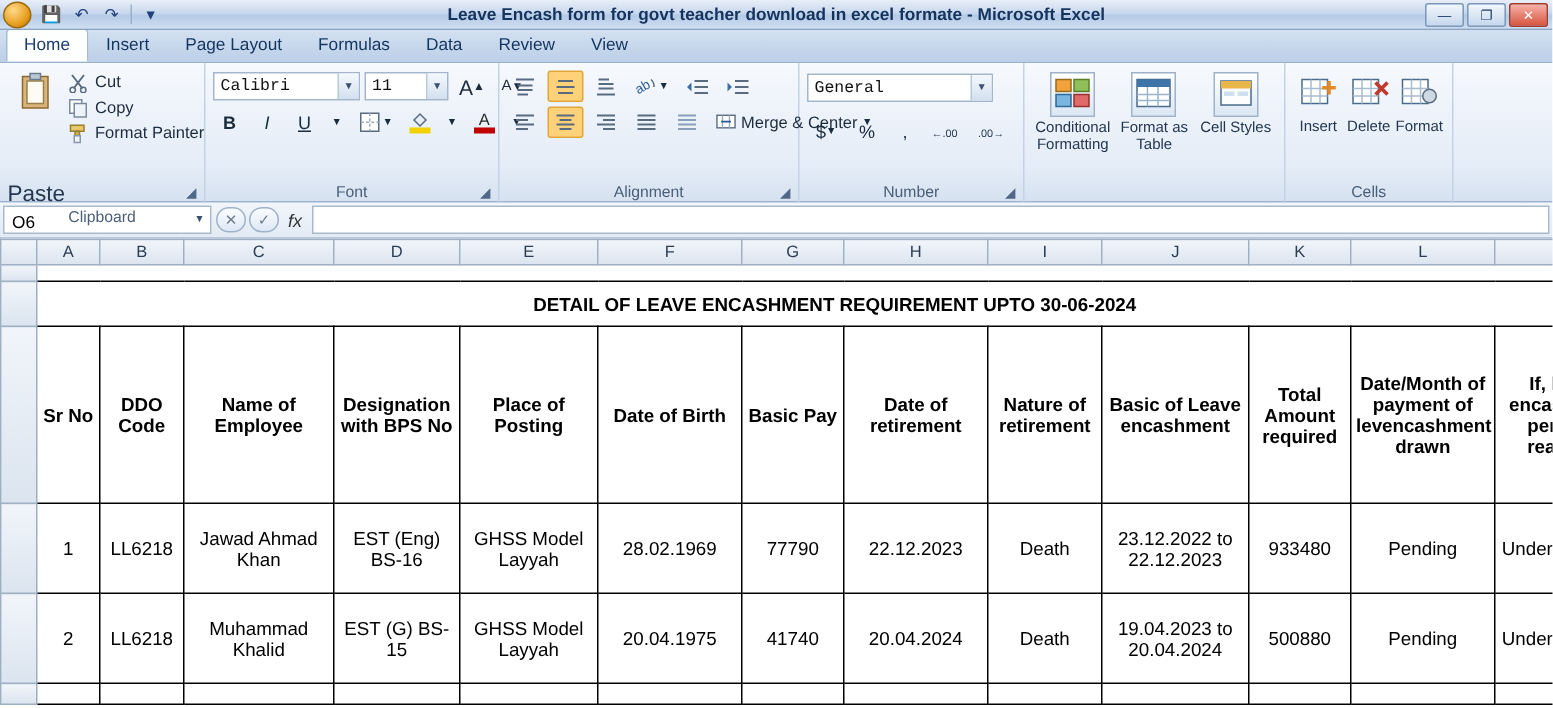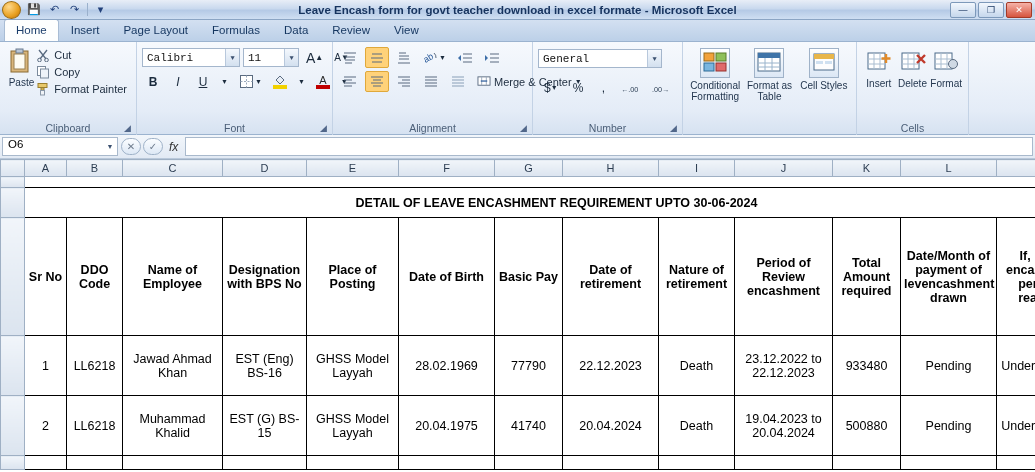--- a/index.html
+++ b/index.html
@@ -123,23 +123,24 @@
     font-size: 9px;
     color: #51678a;
     text-align: center;
     line-height: 11px;
   }
 
   
   .clip-col { display: flex; flex-direction: column; gap: 1px; padding-top: 2px; }
   .big-btn {
     width: 42px;
-    display: flex; flex-direction: column; align-items: flex-end;
-    font-size: 10px; color: #24374f;
+    display: flex; flex-direction: column; align-items: center;
+    font-size: 15px; color: #24374f;
     padding-top: 2px;
+    gap: 44px;
   }
   .clip-item {
     display: flex; align-items: center; gap: 4px;
     font-size: 11px; color: #1d2c3e;
     padding: 1px 4px 1px 2px;
     white-space: nowrap;
   }
   .mini-ico { width: 14px; height: 14px; display: inline-block; position: relative; }
 
   
@@ -232,24 +233,24 @@
   .formula-bar {
     height: 24px;
     background: linear-gradient(to bottom, #f2f6fb, #e2eaf4);
     border-bottom: 1px solid #b9c8da;
     display: flex;
     align-items: center;
     padding: 0 2px;
     gap: 3px;
   }
   .namebox {
-    width: 116px; height: 19px;
+    width: 139px; height: 19px;
     border: 1px solid #a9b9cc;
     background: #fff;
-    display: flex; align-items: flex-start;
+    display: flex; align-items: flex-end;
     font-size: 11.5px;
     padding-left: 5px;
   }
   .namebox .arrow {
     margin-left: auto; width: 14px; height: 17px;
     display: flex; align-items: center; justify-content: center;
     font-size: 7px; color: #3c5170;
   }
   .fx-btns { display: flex; align-items: center; gap: 2px; color: #2e4a72; }
   .fx-round {
@@ -670,21 +671,21 @@
       <td class="rowhdr" style="height:118px"></td>
       <td class="cell hdr-cell">Sr No</td>
       <td class="cell hdr-cell">DDO Code</td>
       <td class="cell hdr-cell">Name of Employee</td>
       <td class="cell hdr-cell">Designation with BPS No</td>
       <td class="cell hdr-cell">Place of Posting</td>
       <td class="cell hdr-cell">Date of Birth</td>
       <td class="cell hdr-cell">Basic Pay</td>
       <td class="cell hdr-cell">Date of retirement</td>
       <td class="cell hdr-cell">Nature of retirement</td>
-      <td class="cell hdr-cell">Period of Review encashment</td>
+      <td class="cell hdr-cell">Basic of Leave encashment</td>
       <td class="cell hdr-cell">Total Amount required</td>
       <td class="cell hdr-cell">Date/Month of payment of levencashment drawn</td>
       <td class="cell hdr-cell">If, leave encashment pending reason?</td>
     </tr>
 
     <tr>
       <td class="rowhdr" style="height:60px"></td>
       <td class="cell">1</td>
       <td class="cell">LL6218</td>
       <td class="cell">Jawad Ahmad Khan</td>

